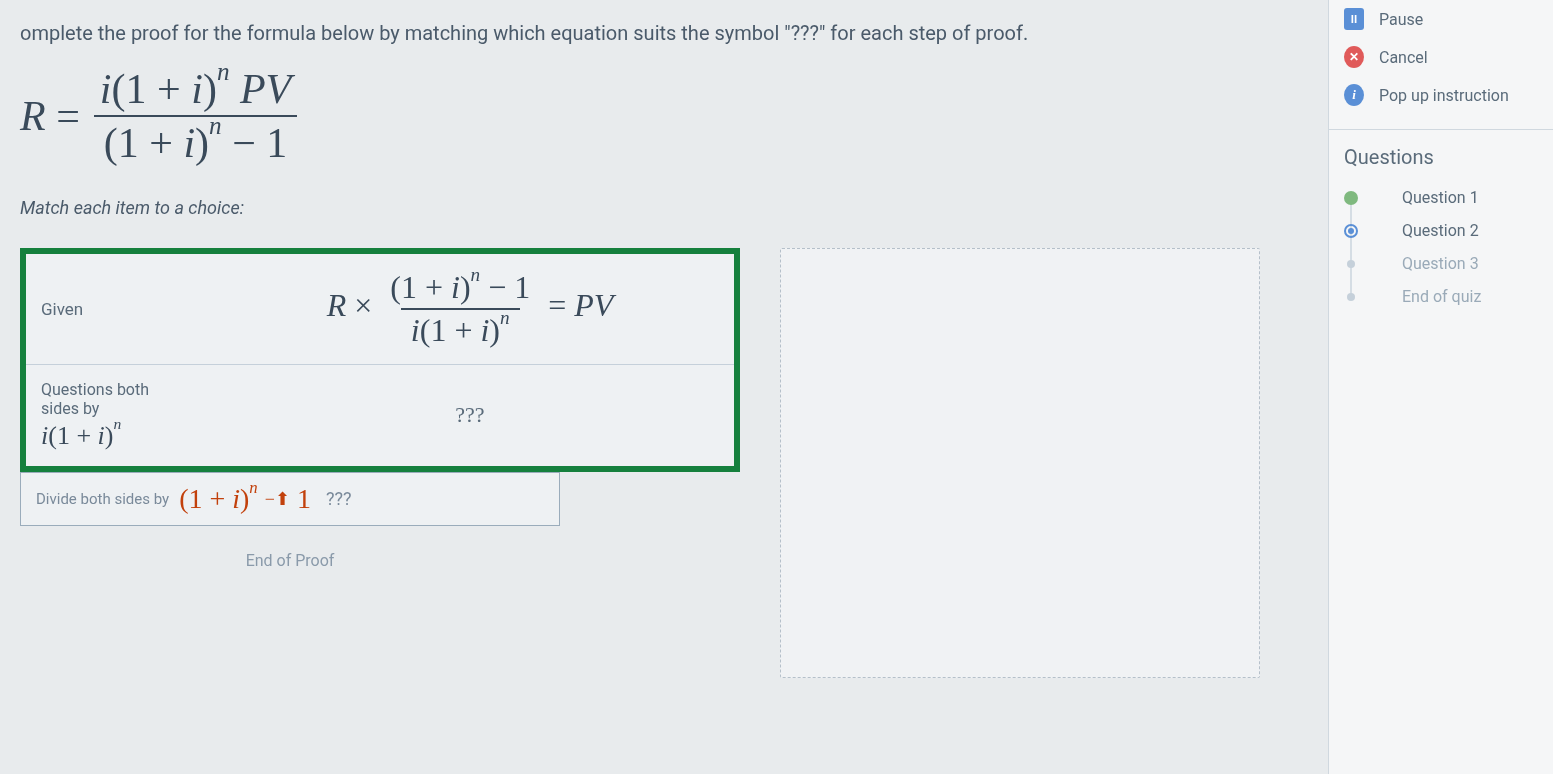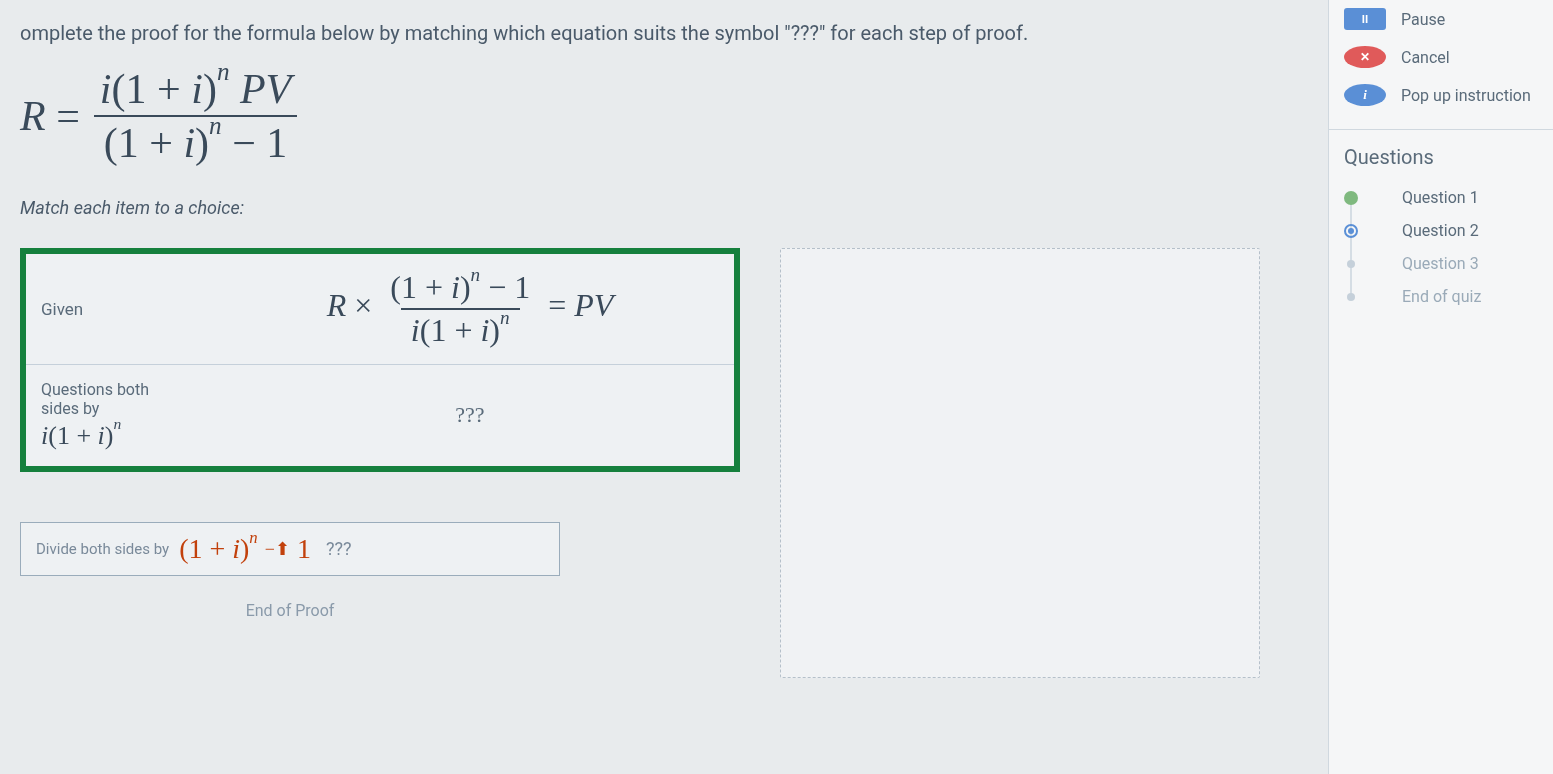--- a/index.html
+++ b/index.html
@@ -84,21 +84,20 @@
       color: #3a4a5a;
       margin-top: 2px;
     }
     .placeholder {
       font-size: 22px;
       color: #5a6b7a;
     }
     .divide-box {
       border: 1px solid #9aacbb;
       background: #eef1f3;
-      margin-top: 50px;
       display: inline-flex;
       align-items: center;
       padding: 10px 15px;
       width: 540px;
     }
     .divide-label {
       font-size: 15px;
       color: #7a8a9a;
       margin-right: 10px;
     }
@@ -142,21 +141,21 @@
     }
     .action-item {
       display: flex;
       align-items: center;
       padding: 8px 0;
       font-size: 16px;
       color: #5a6b7a;
       cursor: pointer;
     }
     .action-icon {
-      width: 42px;
+      width: 20px;
       height: 22px;
       margin-right: 15px;
       display: flex;
       align-items: center;
       justify-content: center;
       border-radius: 3px;
       font-size: 11px;
       font-weight: bold;
       color: white;
     }

